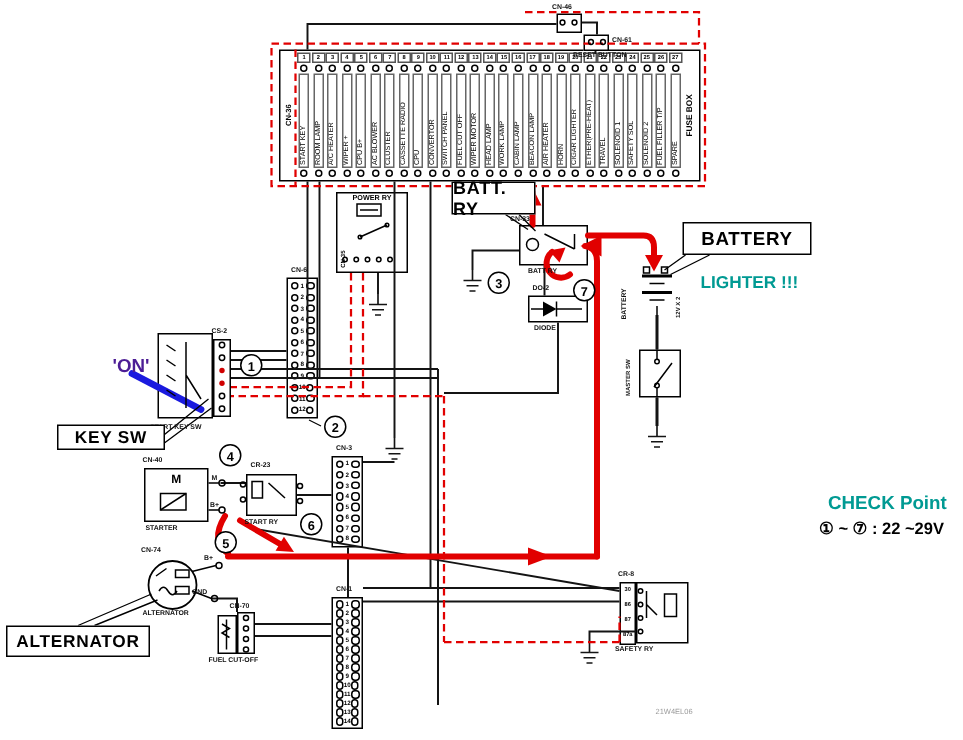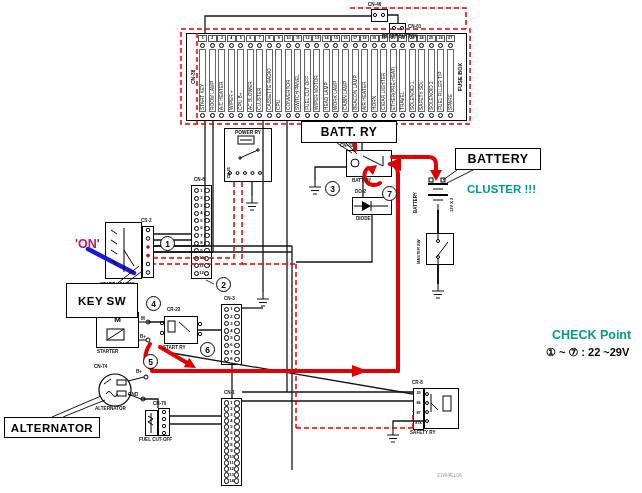--- a/index.html
+++ b/index.html
@@ -47,37 +47,37 @@
   .p-cn61{left:389px;top:23px;width:17px;height:11px;}
   .p-lcn46{left:368px;top:3px;}
   .p-lcn61{left:408px;top:25px;}
   .p-lreset{left:382px;top:35px;}
   .p-powerry{left:224px;top:128px;width:48px;height:54px;}
   .pr-title{position:absolute;top:1px;left:0;right:0;text-align:center;font-size:4.8px;font-weight:bold;}
   .pr-conn{position:absolute;left:1px;bottom:2px;font-size:4px;font-weight:bold;}
   .p-battryrel{left:346px;top:150px;width:46px;height:27px;}
   .p-lcn33{left:340px;top:144px;}
   .p-lbattry{left:352px;top:179px;}
-  .p-cobattry{left:301px;top:121px;width:96px;height:22px;font-size:12px;}
+  .p-cobattry{left:301px;top:121px;width:56px;height:22px;font-size:12px;}
   .p-cobattery{left:455px;top:148px;width:86px;height:22px;font-size:12.5px;}
   .p-lcharging{left:467px;top:183px;font-size:11.5px;}
   .p-do2{left:352px;top:197px;width:40px;height:18px;}
   .p-ldo2{left:355px;top:190px;}
   .p-ldiode{left:356px;top:217px;}
   .p-lbattv{left:414px;top:183px;height:30px;font-size:4.5px;}
   .p-l12v{left:450px;top:184px;height:28px;font-size:4px;}
   .p-mastersw{left:426px;top:233px;width:28px;height:32px;}
   .p-lmaster{left:417px;top:234px;height:30px;font-size:4px;}
   .p-leg{left:14px;top:196px;font-size:12.5px;}
-  .p-lon{left:75px;top:237px;font-size:12.5px;color:#be185d;font-weight:bold;z-index:7;}
+  .p-lon{left:75px;top:237px;font-size:12.5px;color:#4c1d95;font-weight:bold;z-index:7;}
   .p-keyswcomp{left:105px;top:222px;width:37px;height:57px;}
   .p-lstartkeysw{left:100px;top:283px;}
   .p-cs2{left:142px;top:226px;width:12px;height:52px;}
   .p-lcs2{left:141px;top:219px;}
-  .p-cokeysw{left:38px;top:283px;width:72px;height:35px;font-size:11.5px;margin-left:28px;}
+  .p-cokeysw{left:38px;top:283px;width:72px;height:17px;font-size:11.5px;}
   .p-cn6{left:191px;top:185px;width:21px;height:94px;}
   .p-lcn6{left:194px;top:178px;}
   .p-starter{left:96px;top:312px;width:43px;height:36px;}
   .st-m{position:absolute;top:2px;left:0;right:0;text-align:center;font-size:8px;font-weight:bold;}
   .p-lcn40{left:95px;top:305px;}
   .p-lstarter{left:97px;top:350px;}
   .p-lpinm{left:141px;top:317px;}
   .p-lpinb{left:140px;top:335px;}
   .p-lcr23{left:167px;top:308px;}
   .p-startry{left:164px;top:316px;width:34px;height:28px;}
@@ -521,21 +521,21 @@
   <div class="abs cbox p-safetyry"></div>
   <span class="abs sm p-lcr8">CR-8</span>
   <span class="abs sm p-lsafety">SAFETY RY</span>
 
   <div class="abs co p-cobattry">BATT. RY</div>
   <div class="abs co p-cobattery">BATTERY</div>
   <div class="abs co p-cokeysw">KEY SW</div>
   <div class="abs co p-coalt">ALTERNATOR</div>
 
   <span class="abs p-lon">'ON'</span>
-  <span class="abs tl p-lcharging">CLUSTER !!!</span>
+  <span class="abs tl p-lcharging">LIGHTER !!!</span>
   <span class="abs tl p-lchk1">CHECK Point</span>
   <span class="abs p-lchk2">① ~ ⑦ : 22 ~29V</span>
   <span class="abs p-wm">21W4EL06</span>
 
   <span class="abs cpt p-c1">1</span>
   <span class="abs cpt p-c2">2</span>
   <span class="abs cpt p-c3">3</span>
   <span class="abs cpt p-c4">4</span>
   <span class="abs cpt p-c5">5</span>
   <span class="abs cpt p-c6">6</span>

